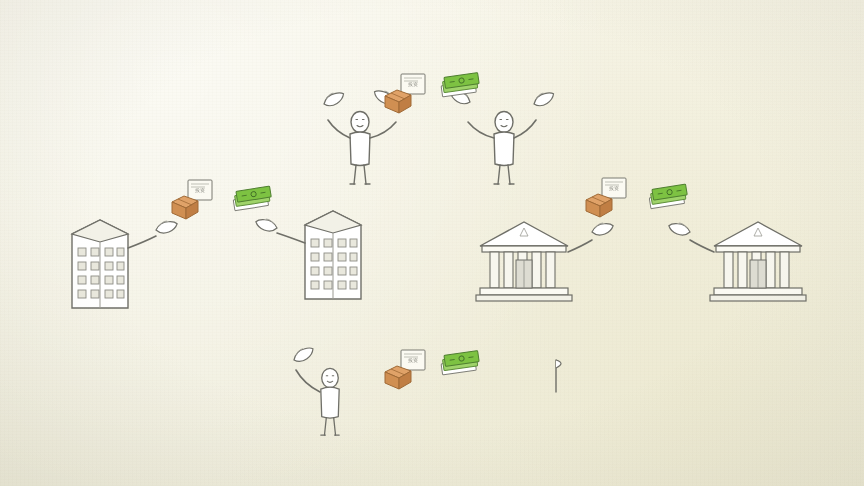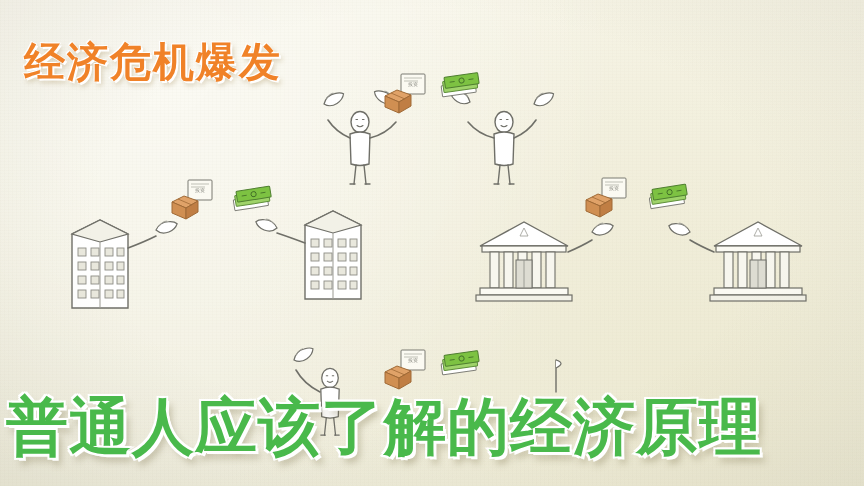--- a/index.html
+++ b/index.html
@@ -259,16 +259,14 @@
       <use href="#moneyBundle" transform="translate(440,356) rotate(-8)"></use>
     </g>
     <g>
       <line x1="556" y1="360" x2="556" y2="392" stroke="#6f6f68" stroke-width="1.4" stroke-linecap="round"></line>
       <path d="M556 360 q10 3 0 8" fill="#ffffff" stroke="#6f6f68" stroke-width="1.2"></path>
     </g>
   </svg>
 
   <div class="vignette"></div>
 
-  <div class="title-top">经济危机爆发</div>
-
-  <div class="title-bottom">普通人应该了解的经济原理</div>
+
 </div>
 
 </body></html>

